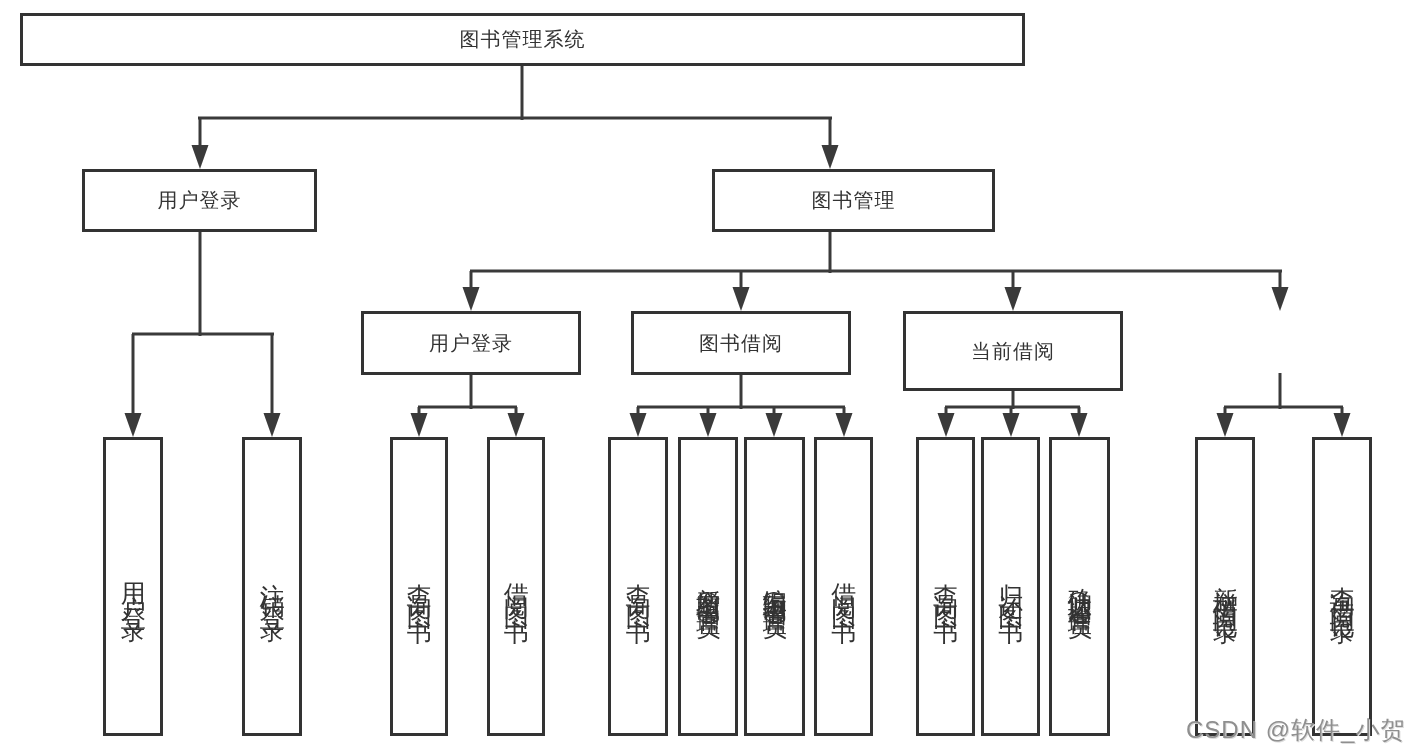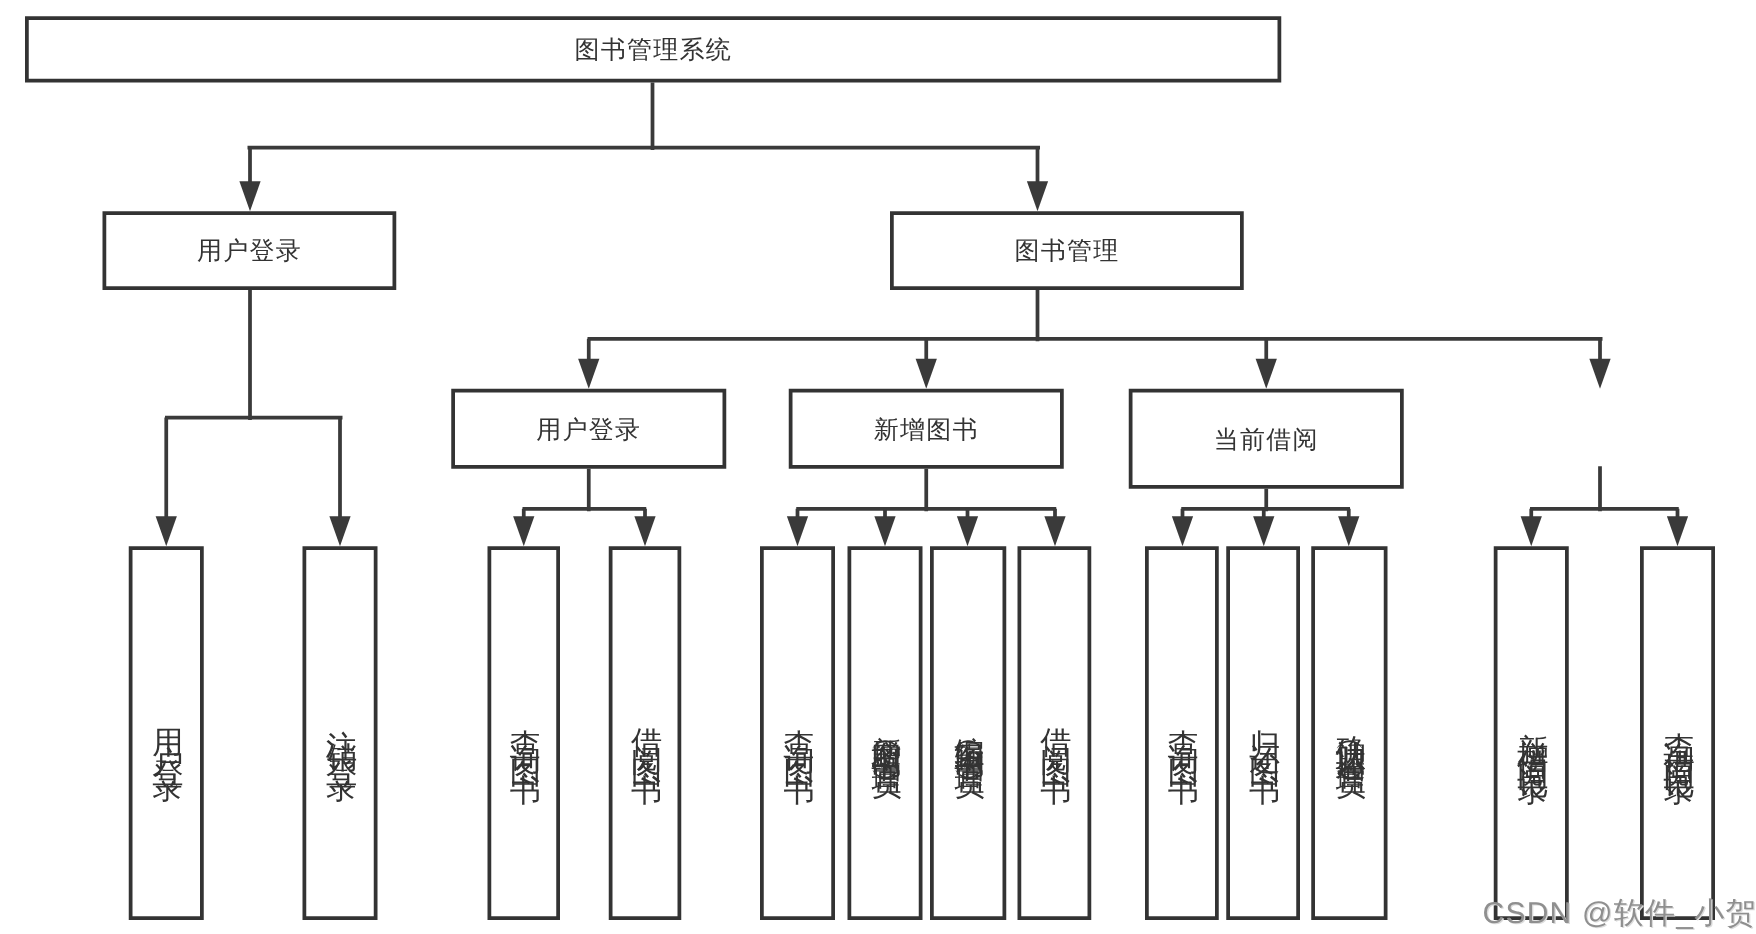--- a/index.html
+++ b/index.html
@@ -92,21 +92,21 @@
     <span class="hlabel">用户登录</span>
   </div>
   <div class="box" style="left:712px;top:169px;width:283px;height:63px">
     <span class="hlabel">图书管理</span>
   </div>
 
   <div class="box" style="left:361px;top:311px;width:220px;height:64px">
     <span class="hlabel">用户登录</span>
   </div>
   <div class="box" style="left:631px;top:311px;width:220px;height:64px">
-    <span class="hlabel">新增图书</span>
+    <span class="hlabel">图书借阅</span>
   </div>
   <div class="box" style="left:903px;top:311px;width:220px;height:80px">
     <span class="hlabel">当前借阅</span>
   </div>
 
   <div class="box" style="left:103px;top:437px;width:60px;height:299px">
     <span class="vtext">用户登录</span>
   </div>
   <div class="box" style="left:242px;top:437px;width:60px;height:299px">
     <span class="vtext">注销登录</span>

